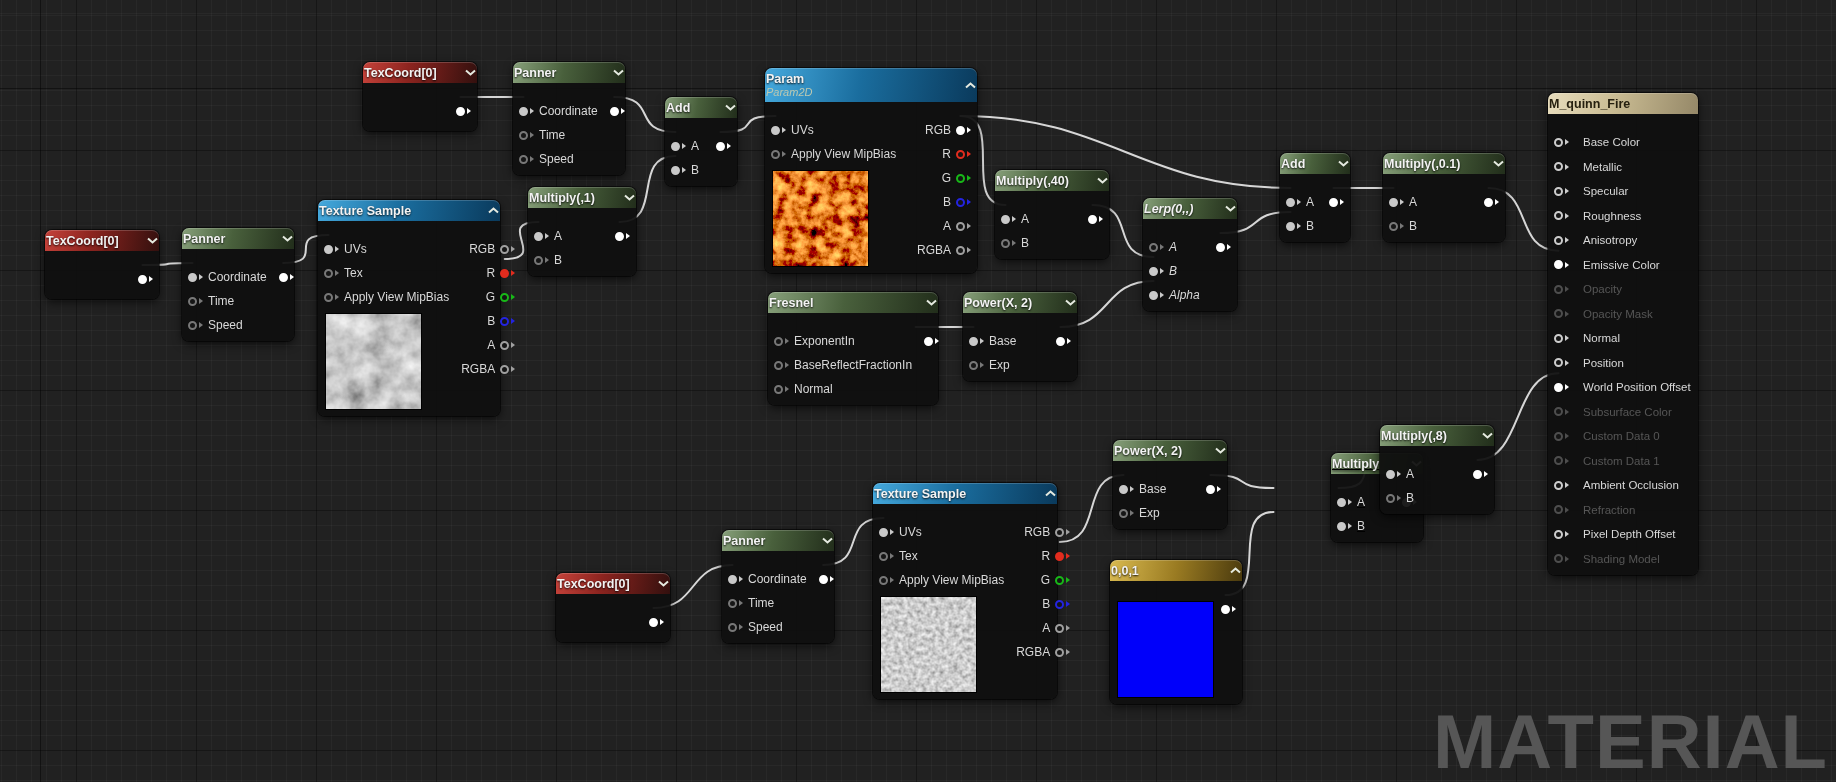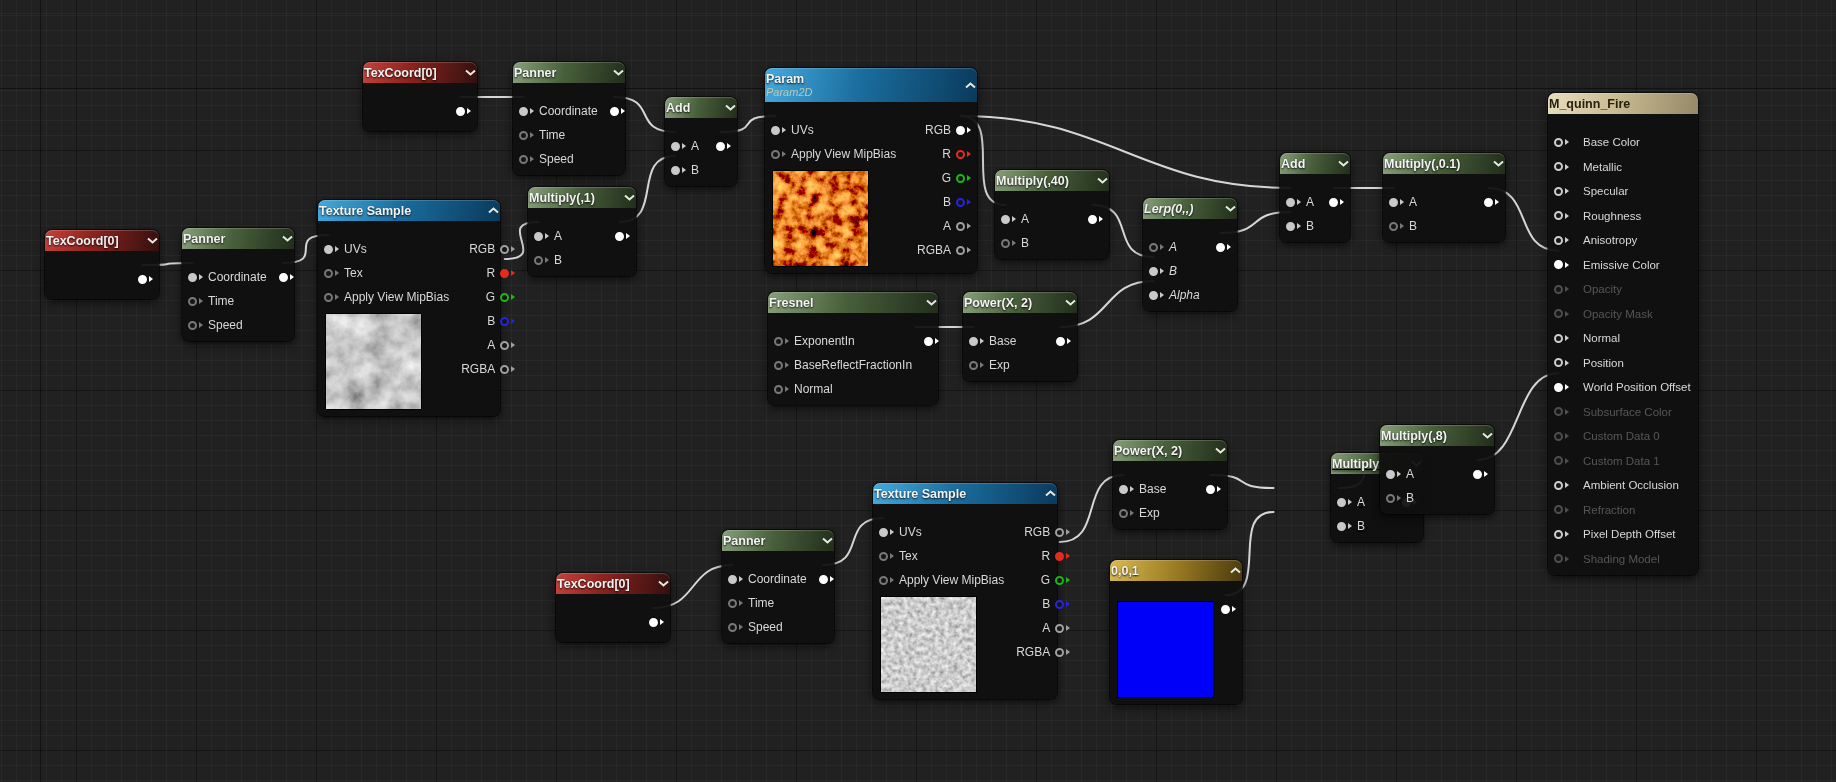--- a/index.html
+++ b/index.html
@@ -69,20 +69,21 @@
       <path d="M1333.5,188 C1378.5,188 1348.5,188 1393.5,188" class="wire" data-name="wire"></path>
       <path d="M1488.5,188 C1533.5,188 1513.5,250.75 1558.5,250.75" class="wire" data-name="wire"></path>
       <path d="M653.5,608 C698.5,608 687.5,565 732.5,565" class="wire" data-name="wire"></path>
       <path d="M823.21875,565 C868.21875,565 838.5,518 883.5,518" class="wire" data-name="wire"></path>
       <path d="M1059.6875,542 C1104.6875,542 1078.5,475 1123.5,475" class="wire" data-name="wire"></path>
       <path d="M1210.5,475 C1255.5,475 1228.5,488 1273.5,488" class="wire" data-name="wire"></path>
       <path d="M1225.5,595 C1270.5,595 1228.5,512 1273.5,512" class="wire" data-name="wire"></path>
       <path d="M1338.5,488 C1383.5,488 1345.5,460 1390.5,460" class="wire" data-name="wire"></path>
       <path d="M1477.5,460 C1522.5,460 1513.5,373.25 1558.5,373.25" class="wire" data-name="wire"></path>
     </svg>
+  <div id="watermark" data-name="material-watermark">MATERIAL</div>
 <div class="node" data-name="node-texcoord-top" style="left: 363px; top: 62px; width: 114px;">
       <div class="nhead h-red" data-name="node-header">
         <div class="twrap" data-name="node-title-wrap">
           <div class="ntitle" data-name="node-title">TexCoord[0]</div>
         </div>
         <span class="chev" data-name="chevron-down-icon">
           <svg width="11" height="7">
             <polyline points="1,1.5 5.5,5.5 10,1.5" fill="none" stroke="currentColor" stroke-width="2"></polyline>
           </svg>
         </span>

